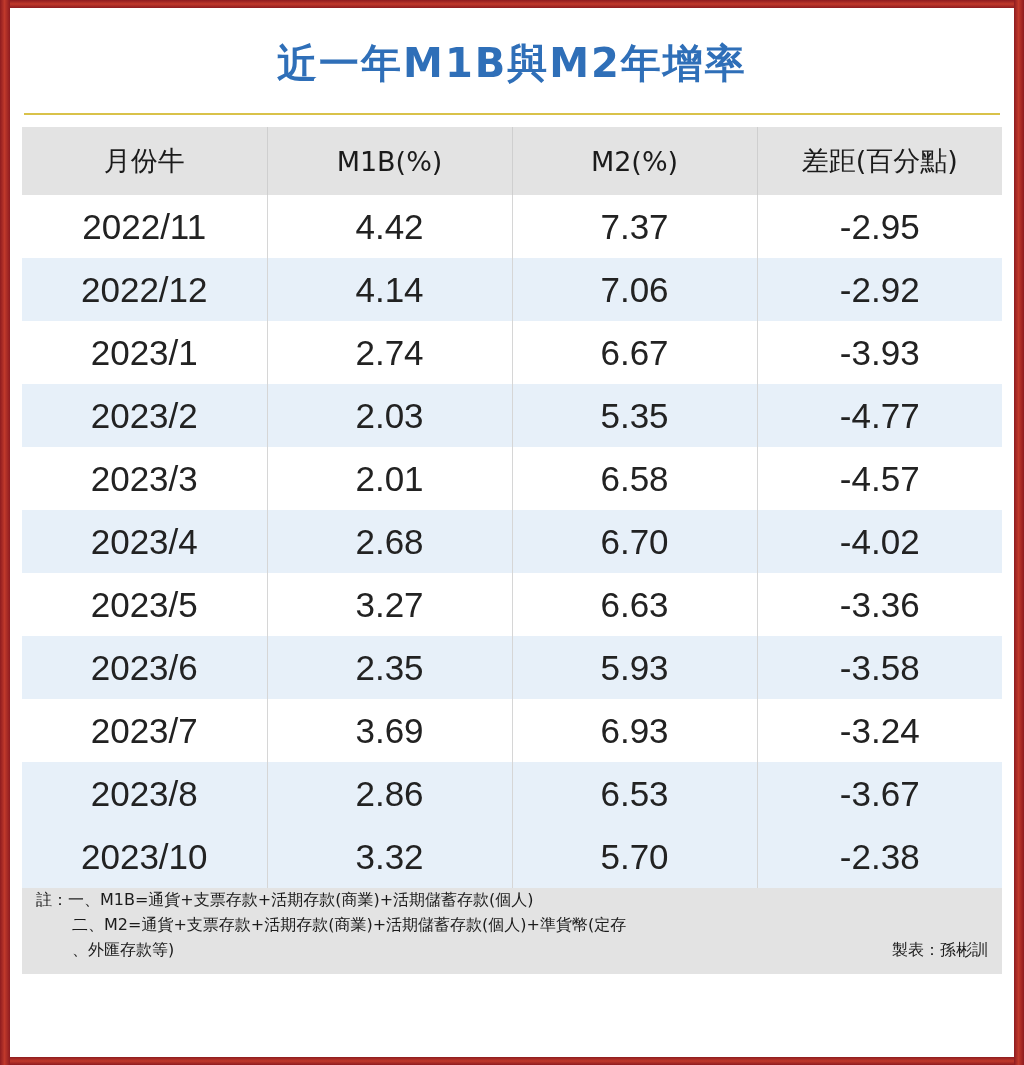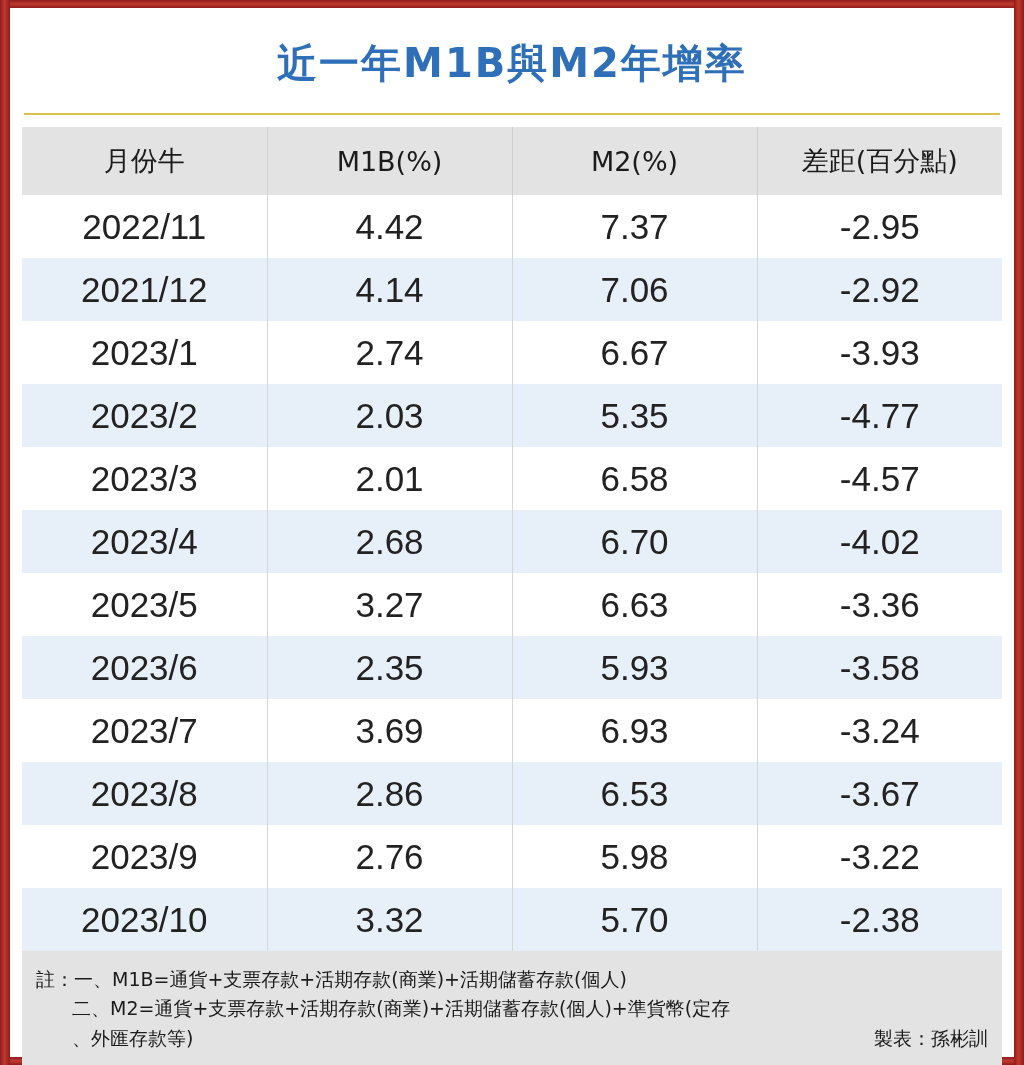--- a/index.html
+++ b/index.html
@@ -93,22 +93,22 @@
   table.data thead th:last-child { border-right: none; }
   table.data tbody tr.odd td { background: #ffffff; }
   table.data tbody tr.even td { background: #e7f0f9; }
   table.data tbody td {
     border-right: 1px solid #d6d6d6;
   }
   table.data tbody td:last-child { border-right: none; }
 
   .notes {
     background: #e3e3e3;
-    padding: 14px 14px 12px 14px;
-    font-size: 19px;
+    padding: 0 14px 12px 14px;
+    font-size: 16px;
     line-height: 1.55;
     color: #1b1b1b;
     font-family: "DejaVu Sans", "Liberation Sans", sans-serif;
   }
   .notes .line { white-space: nowrap; }
   .notes .line2 { padding-left: 36px; }
   .notes .line3 {
     padding-left: 36px;
     display: flex;
     justify-content: space-between;
@@ -141,21 +141,21 @@
         </tr>
       </thead>
       <tbody>
         <tr class="odd">
           <td>2022/11</td>
           <td>4.42</td>
           <td>7.37</td>
           <td>-2.95</td>
         </tr>
         <tr class="even">
-          <td>2021/12</td>
+          <td>2022/12</td>
           <td>4.14</td>
           <td>7.06</td>
           <td>-2.92</td>
         </tr>
         <tr class="odd">
           <td>2023/1</td>
           <td>2.74</td>
           <td>6.67</td>
           <td>-3.93</td>
         </tr>
@@ -193,26 +193,20 @@
           <td>2023/7</td>
           <td>3.69</td>
           <td>6.93</td>
           <td>-3.24</td>
         </tr>
         <tr class="even">
           <td>2023/8</td>
           <td>2.86</td>
           <td>6.53</td>
           <td>-3.67</td>
-        </tr>
-        <tr class="odd">
-          <td>2023/9</td>
-          <td>2.76</td>
-          <td>5.98</td>
-          <td>-3.22</td>
         </tr>
         <tr class="even">
           <td>2023/10</td>
           <td>3.32</td>
           <td>5.70</td>
           <td>-2.38</td>
         </tr>
       </tbody>
     </table>
 

